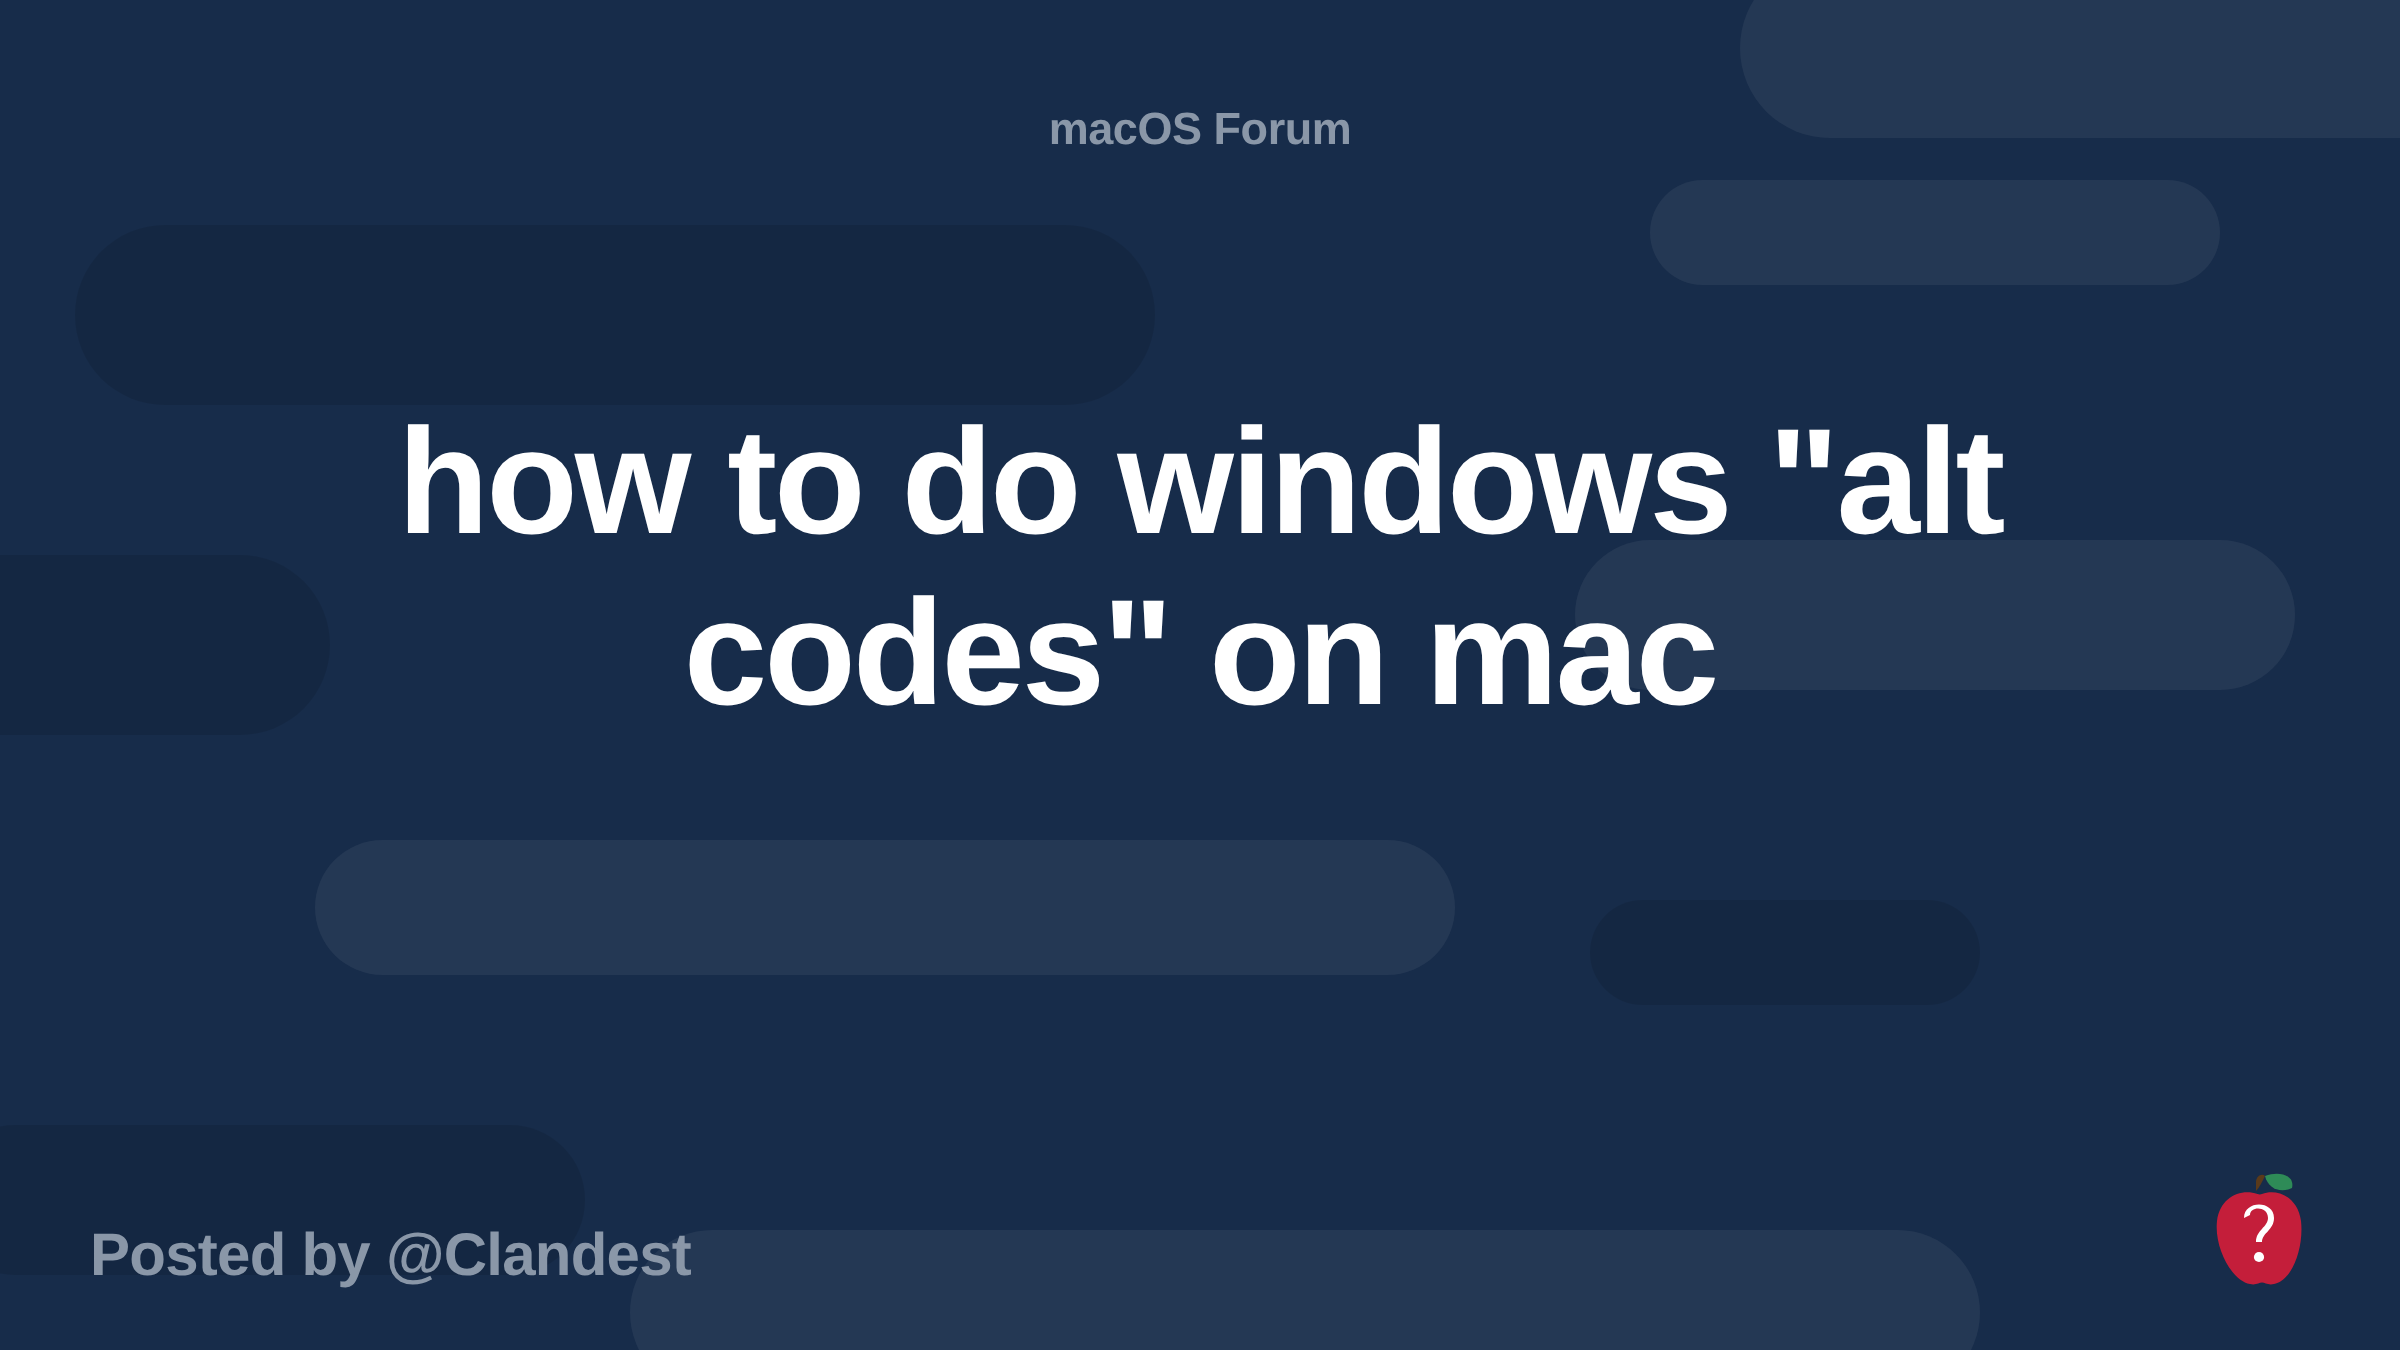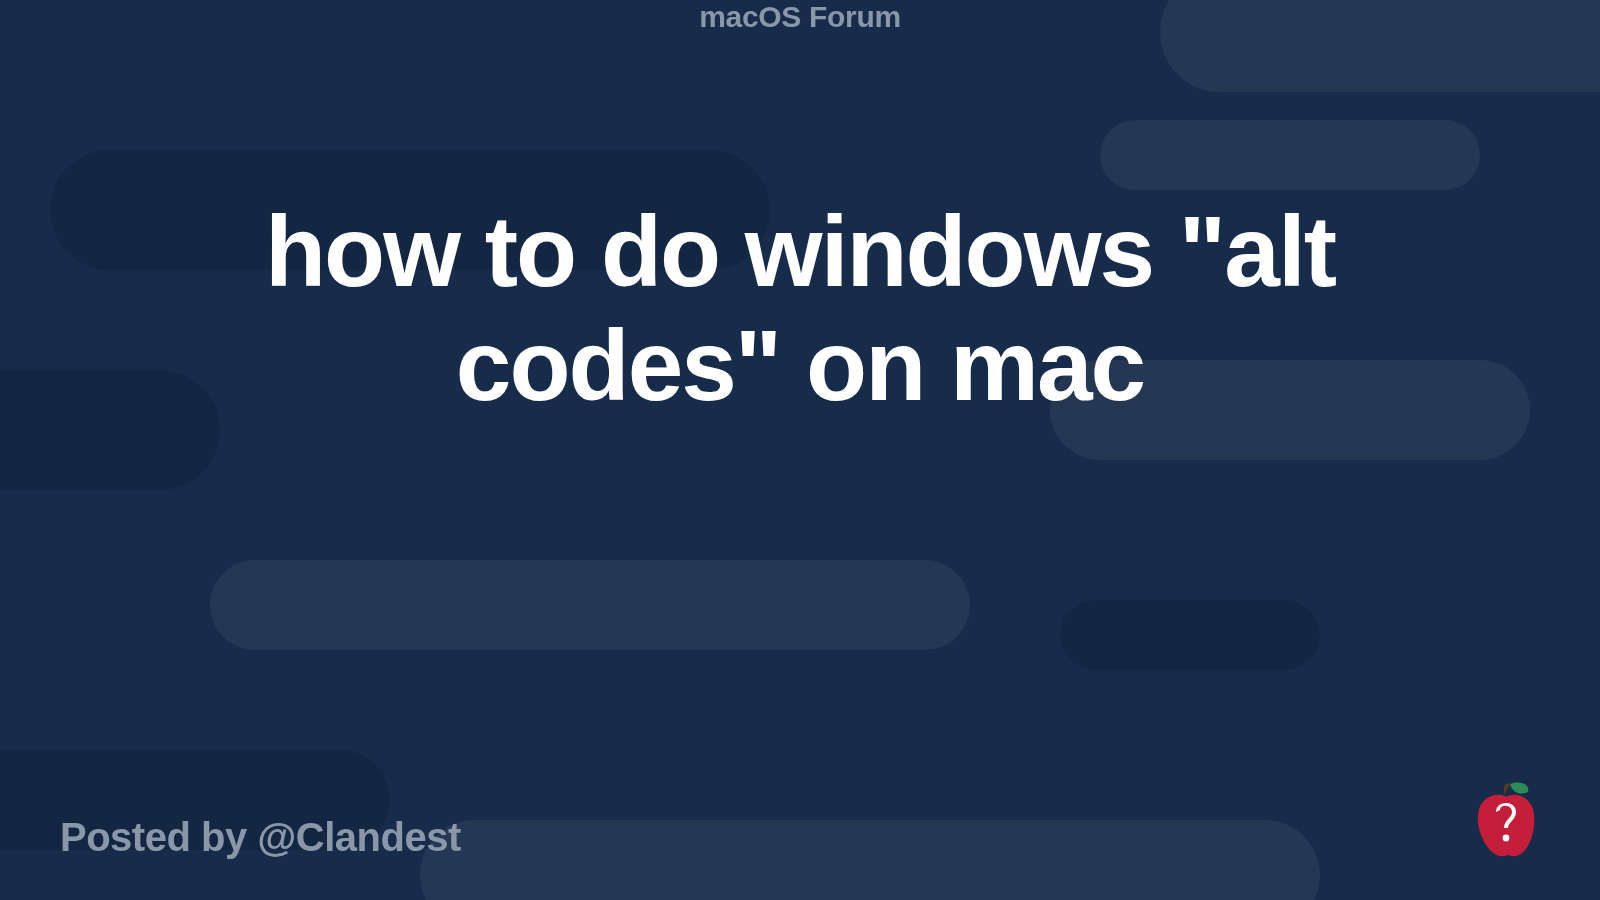--- a/index.html
+++ b/index.html
@@ -23,20 +23,21 @@
 
   .content {
     position: absolute;
     inset: 0;
     display: flex;
     flex-direction: column;
     align-items: center;
   }
 
   .forum-label {
+    margin-top: 70px;
     font-size: 30px;
     font-weight: 600;
     color: #8a97a8;
     letter-spacing: -0.3px;
   }
 
   .title {
     margin-top: 160px;
     text-align: center;
     font-size: 100px;

